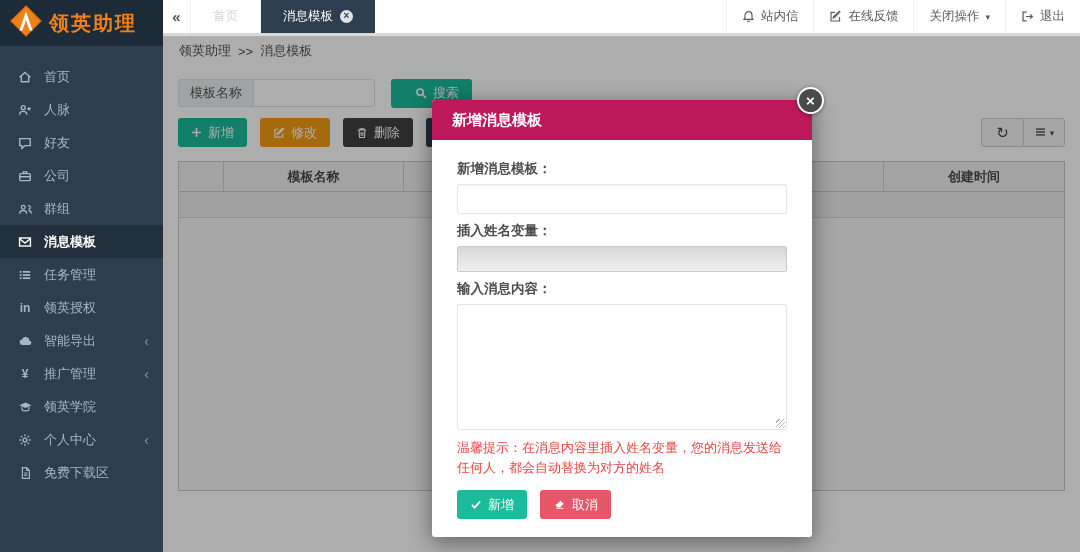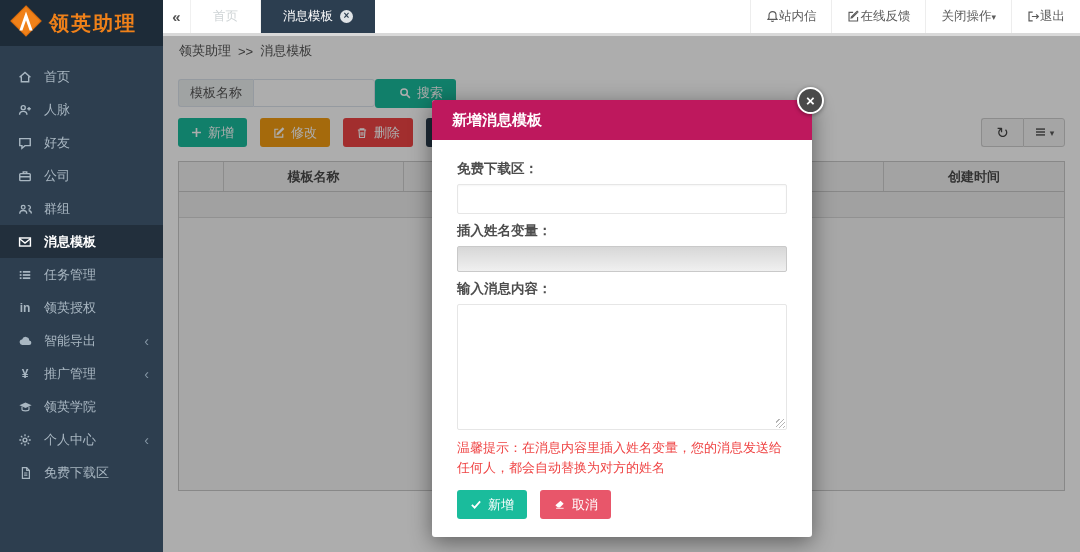--- a/index.html
+++ b/index.html
@@ -25,46 +25,46 @@
   .topbar { height:33px; background:#fff; display:flex; align-items:stretch; }
   .collapse-btn { width:28px; display:flex; align-items:center; justify-content:center;
                   color:#555; font-size:15px; font-weight:bold; border-right:1px solid #f0f0f0; cursor:pointer; }
   .tab { display:flex; align-items:center; gap:7px; padding:0 22px; font-size:12.5px; cursor:pointer; }
   .tab.inactive { color:#cfd4d6; background:#fff; border-right:1px solid #f3f3f3; }
   .tab.active { background:#2c3e50; color:#fff; }
   .tab-close { width:13px; height:13px; border-radius:50%; background:#dfe3e6; color:#2c3e50;
                font-size:10px; line-height:12px; text-align:center; font-weight:bold; }
   .top-spacer { flex:1; }
   .top-menu { display:flex; align-items:stretch; }
-  .tm-item { display:flex; align-items:center; padding:16px 15px; font-size:12.5px; color:#5b5b5b;
+  .tm-item { display:flex; align-items:center; gap:6px; padding:16px 15px; font-size:12.5px; color:#5b5b5b;
              border-left:1px solid #ededed; cursor:pointer; white-space:nowrap; }
   .tm-item svg { display:block; }
   .caret { font-size:9px; color:#5b5b5b; }
 
   
   .content { position:absolute; top:33px; left:0; right:0; bottom:0; background:#fff;
              border-top:3px solid #d9d9d9; }
   .breadcrumb { height:30px; display:flex; align-items:center; gap:7px; padding:0 16px;
                 font-size:13px; color:#555; }
   .page { padding:12px 15px 0 15px; }
 
   .search-row { display:flex; align-items:center; height:30px; margin-bottom:10px; }
   .input-group { display:flex; height:28px; }
   .ig-addon { background:#ecf0f1; border:1px solid #dce4ec; border-right:none; font-size:13px; color:#555;
               display:flex; align-items:center; padding:0 11px; border-radius:3px 0 0 3px; }
   .ig-input { width:122px; border:1px solid #dce4ec; border-radius:0 3px 3px 0; padding:0 8px; font-size:13px; outline:none; }
   .btn { display:inline-flex; align-items:center; gap:6px; height:29px; padding:0 13px; border:none;
          border-radius:3px; color:#fff; font-size:13px; cursor:pointer;
          font-family:"Liberation Sans","DejaVu Sans",sans-serif; white-space:nowrap; }
   .btn svg { display:block; }
-  .btn-search { background:#1abc9c; margin-left:0;padding-left:24px; }
+  .btn-search { background:#1abc9c; margin-left:16px;padding-left:24px; }
   .btns-row { display:flex; align-items:center; gap:13px; margin-bottom:14px; }
   .btn-add { background:#1abc9c; }
   .btn-edit { background:#f39c12; }
-  .btn-del { background:#ef4444; }
+  .btn-del { background:#404040; }
   .btn-special { background:#2c3e50; }
   .right-tools { margin-left:auto; display:flex; }
   .tool-btn { width:42px; height:29px; background:#f4f4f4; border:1px solid #cfcfcf; display:flex;
               align-items:center; justify-content:center; gap:3px; color:#444; cursor:pointer; }
   .tool-btn:first-child { border-radius:3px 0 0 3px; border-right:none; }
   .tool-btn:last-child { border-radius:0 3px 3px 0; }
   .refresh-glyph { font-size:15px; line-height:1; }
 
   .grid { border:1px solid #c9c9c9; }
   .grid-head { display:flex; height:30px; background:#f1f1f1; border-bottom:1px solid #c9c9c9; }
@@ -393,21 +393,21 @@
 
       <div class="dim"></div>
 
       <div class="modal">
         <button class="modal-close">
           <span>×</span>
         </button>
         <div class="modal-head">新增消息模板</div>
         <div class="modal-body">
 
-          <div class="f-label">免费下载区：</div>
+          <div class="f-label">新增消息模板：</div>
           <input class="f-input" type="text" value="" style="">
 
           <div class="f-label">插入姓名变量：</div>
           <div class="f-input-disabled"></div>
 
           <div class="f-label">输入消息内容：</div>
           <div class="ta-wrap">
             <textarea class="f-textarea" style=""></textarea>
             <div class="resize-corner"></div>
           </div>

